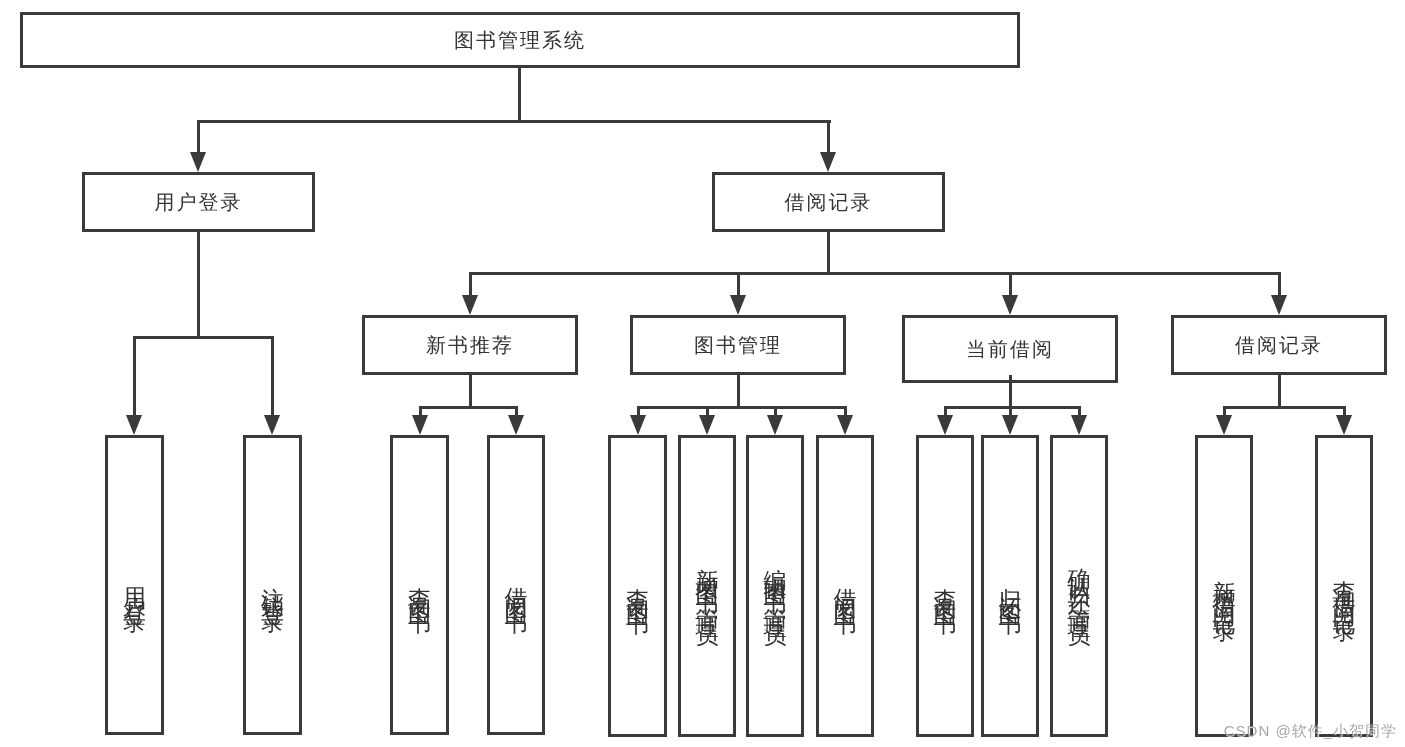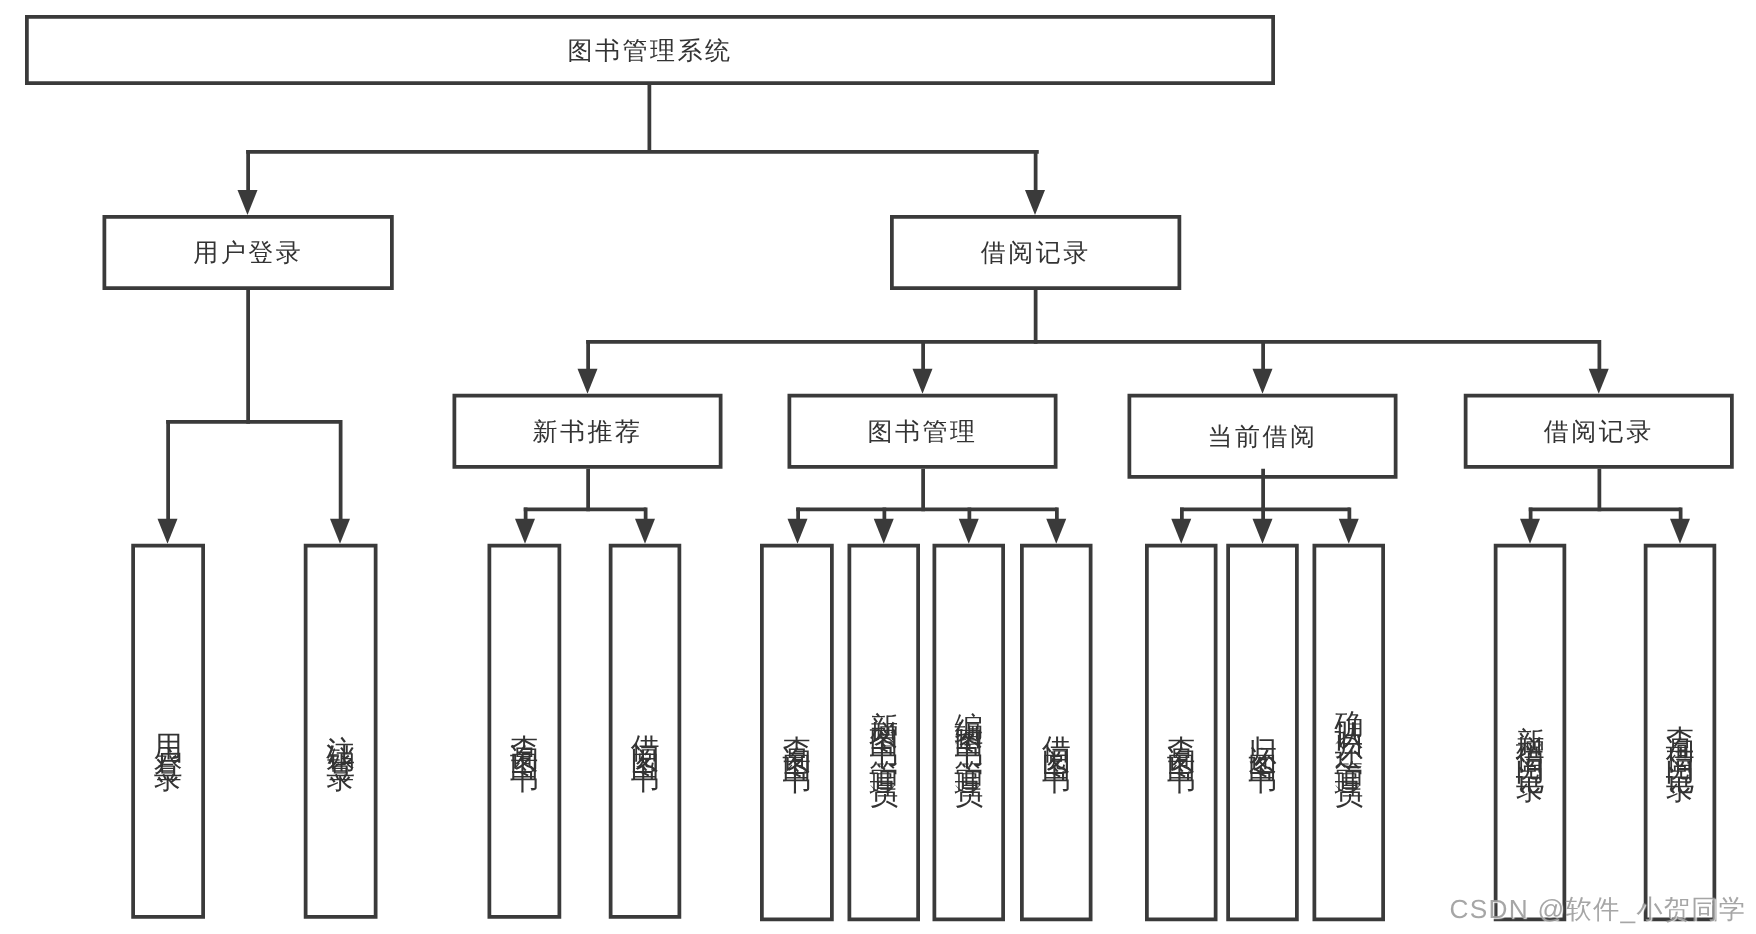--- a/index.html
+++ b/index.html
@@ -48,21 +48,21 @@
     width: 0;
     height: 0;
     border-left: 8px solid transparent;
     border-right: 8px solid transparent;
     border-top: 20px solid #3a3a3a;
   }
   .watermark {
     position: absolute;
     right: 8px;
     bottom: 6px;
-    font-size: 21px;
+    font-size: 15px;
     color: rgba(150, 150, 150, 0.85);
     text-shadow: 1px 1px 1px rgba(255,255,255,0.9);
     letter-spacing: 1px;
     z-index: 20;
     margin-top: 36px;
   }
 </style>
 </head>
 <body>
 

